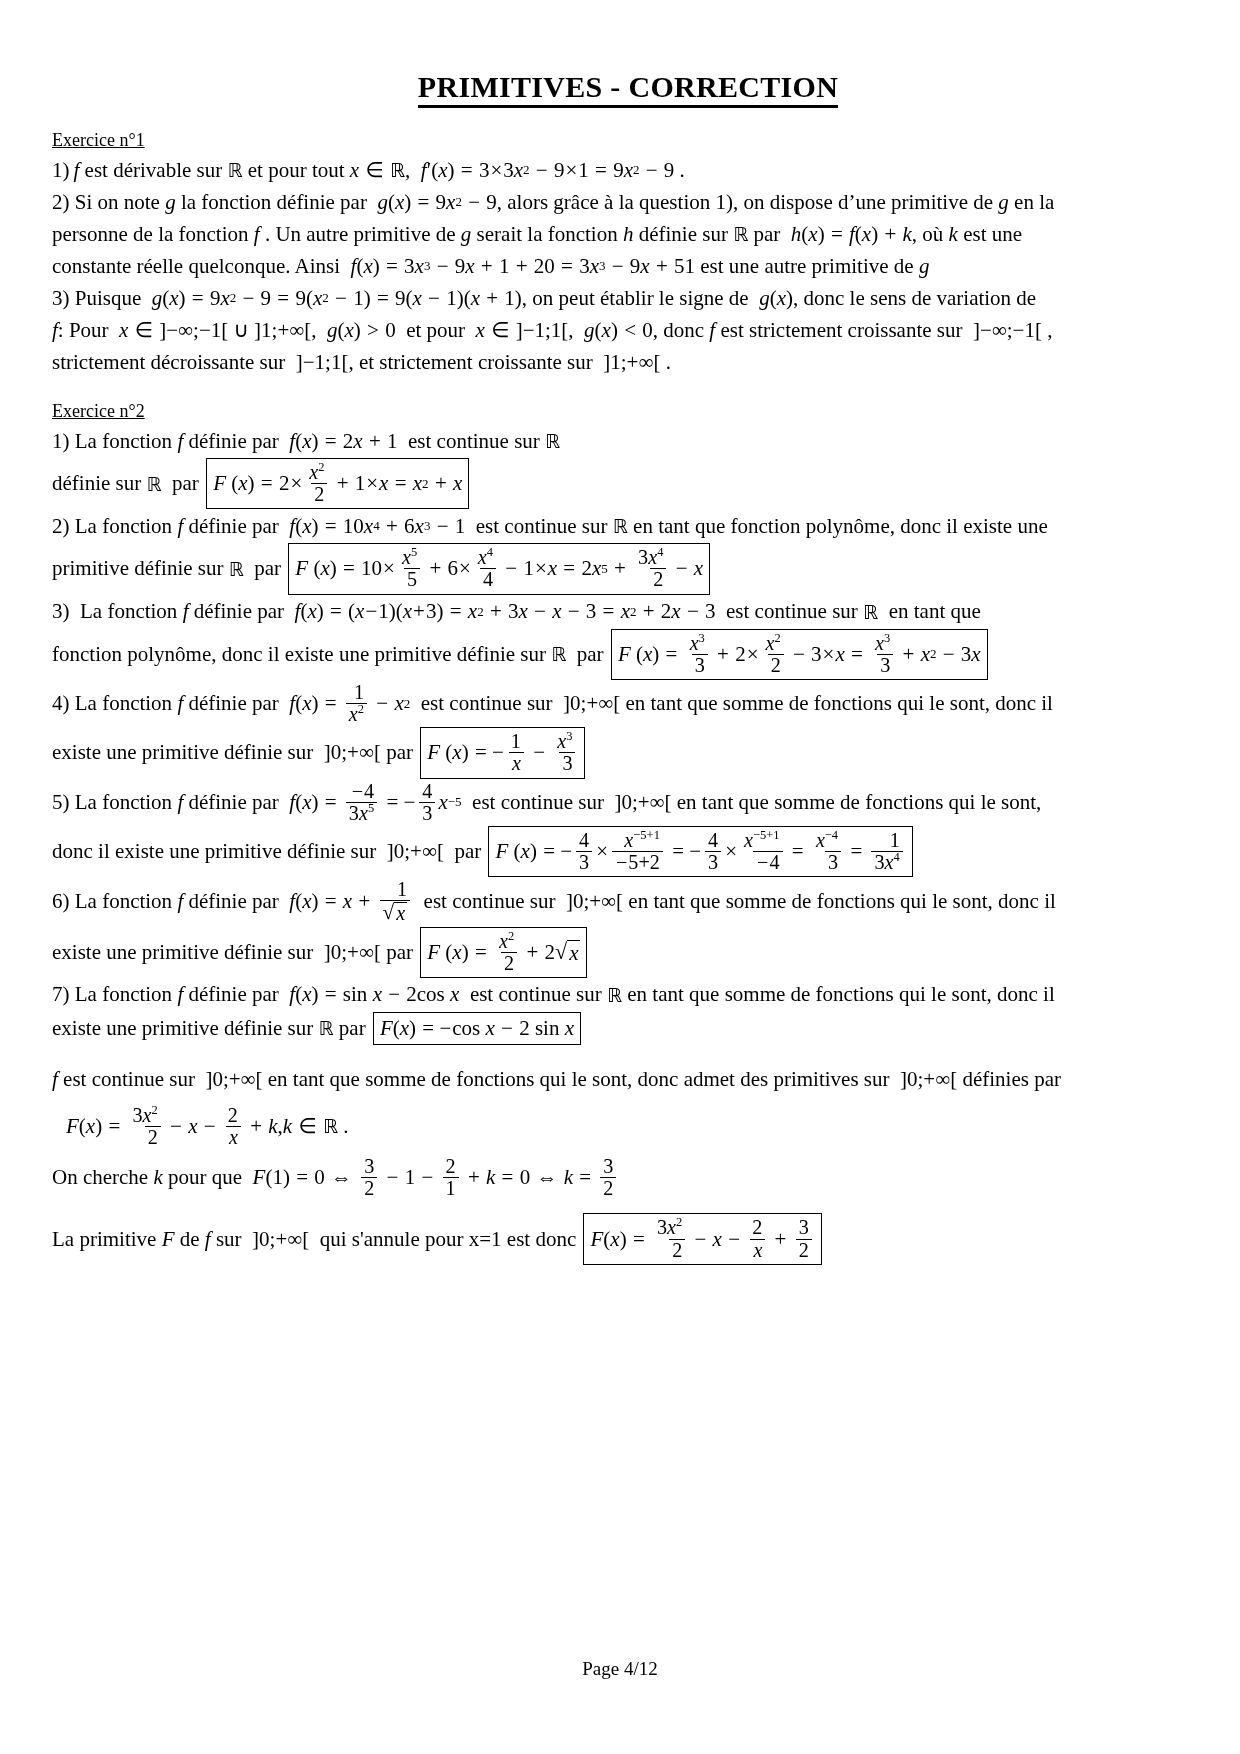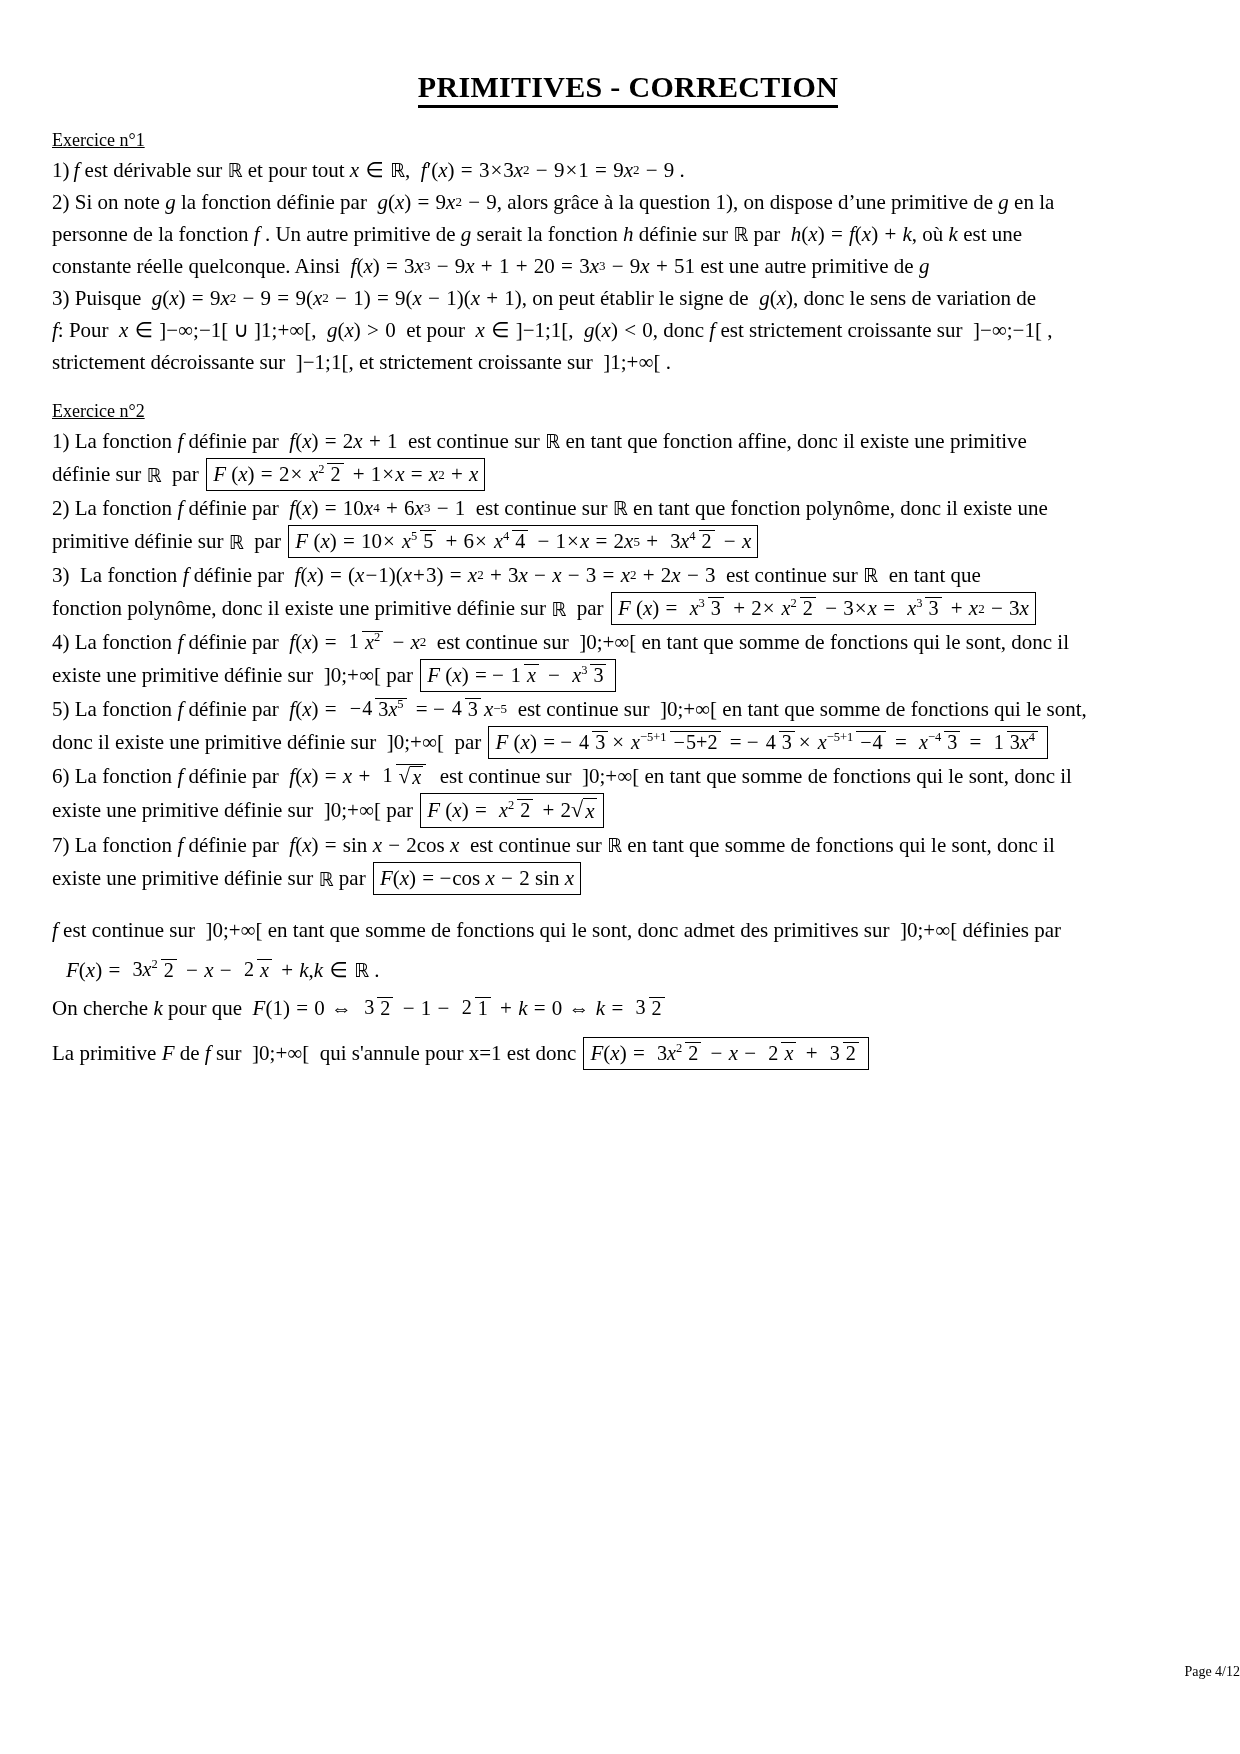--- a/index.html
+++ b/index.html
@@ -36,22 +36,22 @@
   .op { font-style:normal; padding:0 1px; }
   .bb { font-family:"DejaVu Sans", sans-serif; font-size:19px; font-style:normal; }
 
   
   .math { font-size:21px; display:inline-flex; align-items:center; white-space:nowrap; font-style:italic;}
   .math .mn, .math .op, .math .bb { font-style:normal; }
   sup.expn { font-size:0.62em; vertical-align:super; line-height:0; font-style:normal; }
 
   .frac {
     display:inline-flex;
-    flex-direction:row;
-    align-items:center;
+    flex-direction:column;
+    align-items:flex-end;
     vertical-align:middle;
     margin:0 3px;
     font-size:0.96em;
   }
   .frac .num { padding:0 3px; line-height:1.05; }
   .frac .den { padding:0 3px; line-height:1.05; border-top:1.3px solid #000; }
 
   .boxed {
     border:1.5px solid #000;
     padding:3px 6px;
@@ -65,22 +65,22 @@
   .sqrt .rx { border-top:1.2px solid #000; padding:0 2px; margin-top:1px; }
 
   .spacer { display:inline-block; width:10px; }
 
   .gap { height:16px; }
 
   .footer {
     position:absolute;
     left:0; right:0;
     bottom:74px;
-    text-align:right;
-    font-size:14px;
+    text-align:center;
+    font-size:19px;
   }
 </style>
 </head>
 <body>
 
 <div class="page">
 
   <div class="doc-title"><span>PRIMITIVES - CORRECTION</span></div>
 
   <div class="ex-head">Exercice n°1</div>
@@ -295,21 +295,20 @@
         <span class="mn">(</span>
         <span class="mi">x</span>
         <span class="mn">)</span>
         <span class="op">&nbsp;=&nbsp;</span>
         <span class="mn">2</span>
         <span class="mi">x</span>
         <span class="op">&nbsp;+&nbsp;</span>
         <span class="mn">1</span>
       <span class="mn">&nbsp;&nbsp;est continue sur&nbsp;</span>
         <span class="bb">ℝ</span>
-        <span class="mn">&nbsp;en tant que fonction affine, donc il existe une primitive</span>
     </span>
   </div>
   <div class="line">
     <span class="math">
       <span class="mn">définie sur&nbsp;</span>
         <span class="bb">ℝ</span>
         <span class="mn">&nbsp;&nbsp;par&nbsp;</span>
       <span class="boxed">
         <span class="mi">F</span>
           <span class="mn">&nbsp;(</span>

